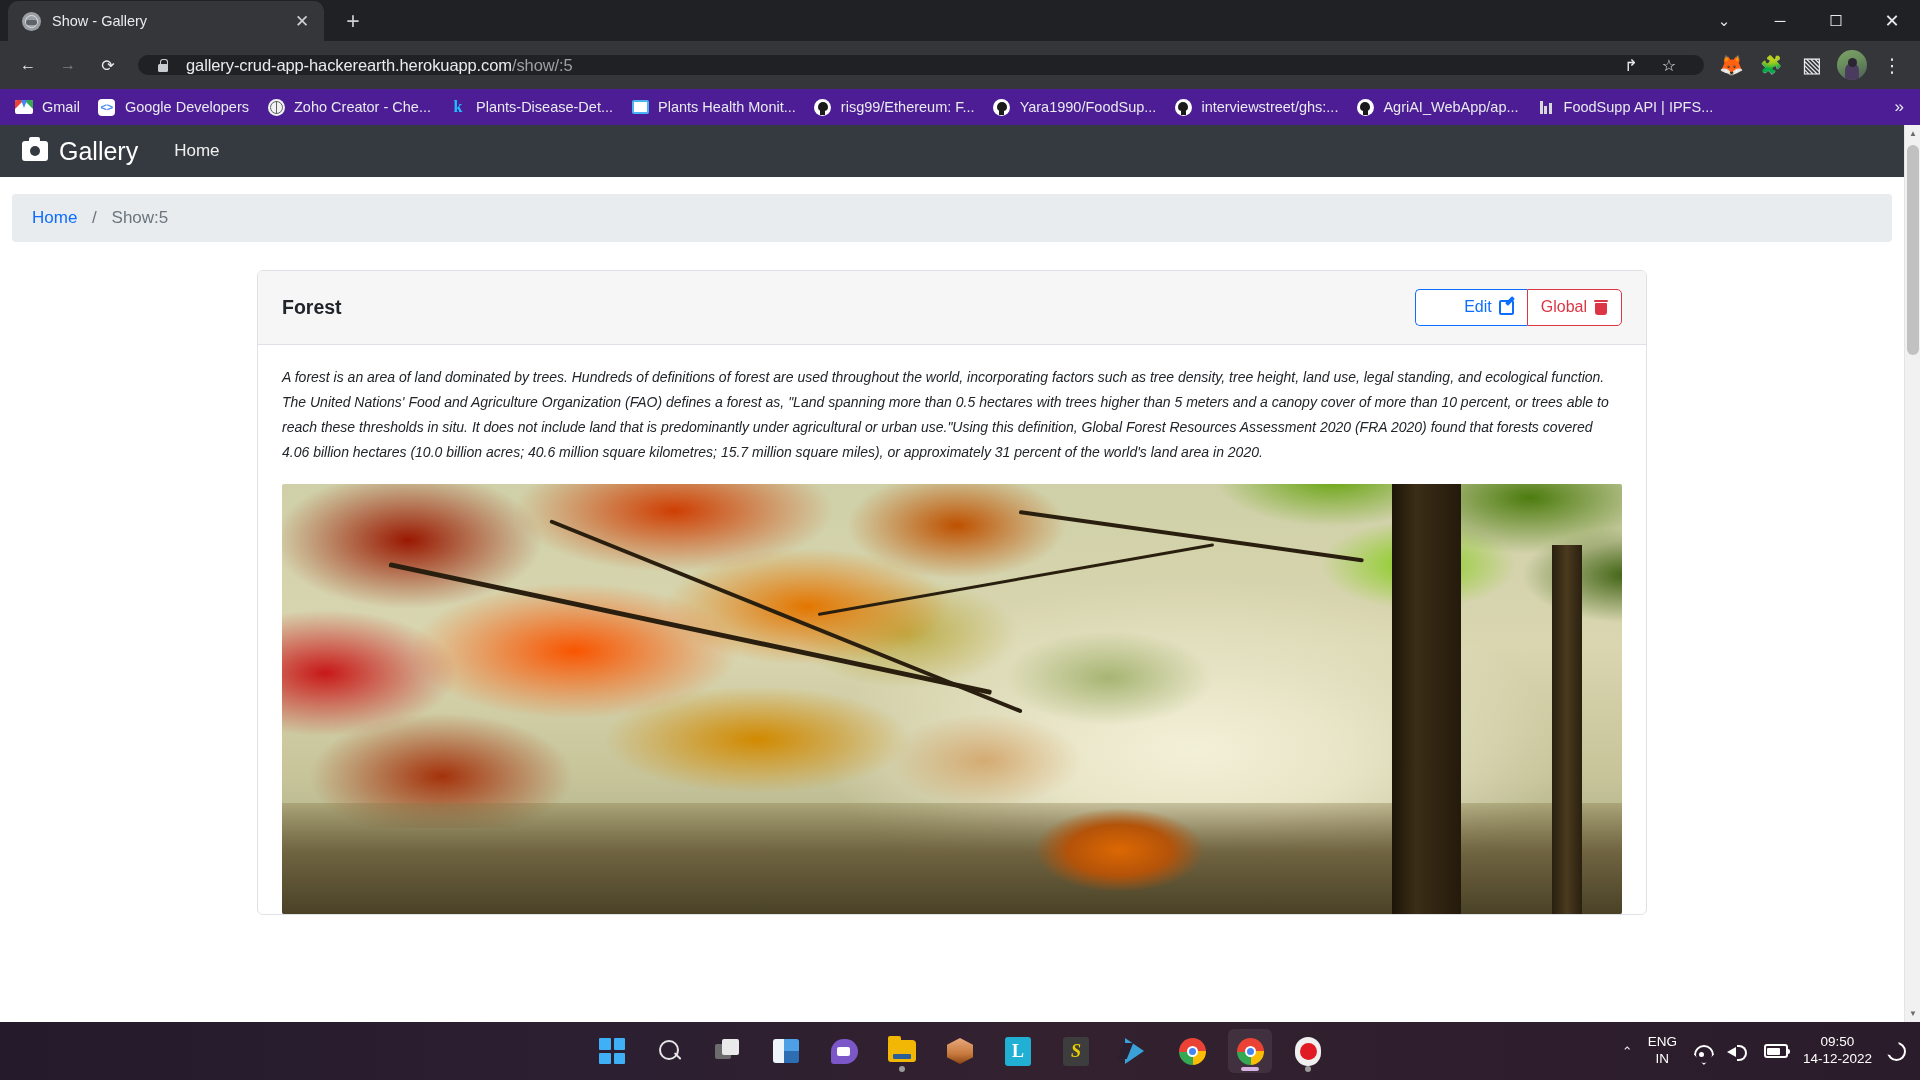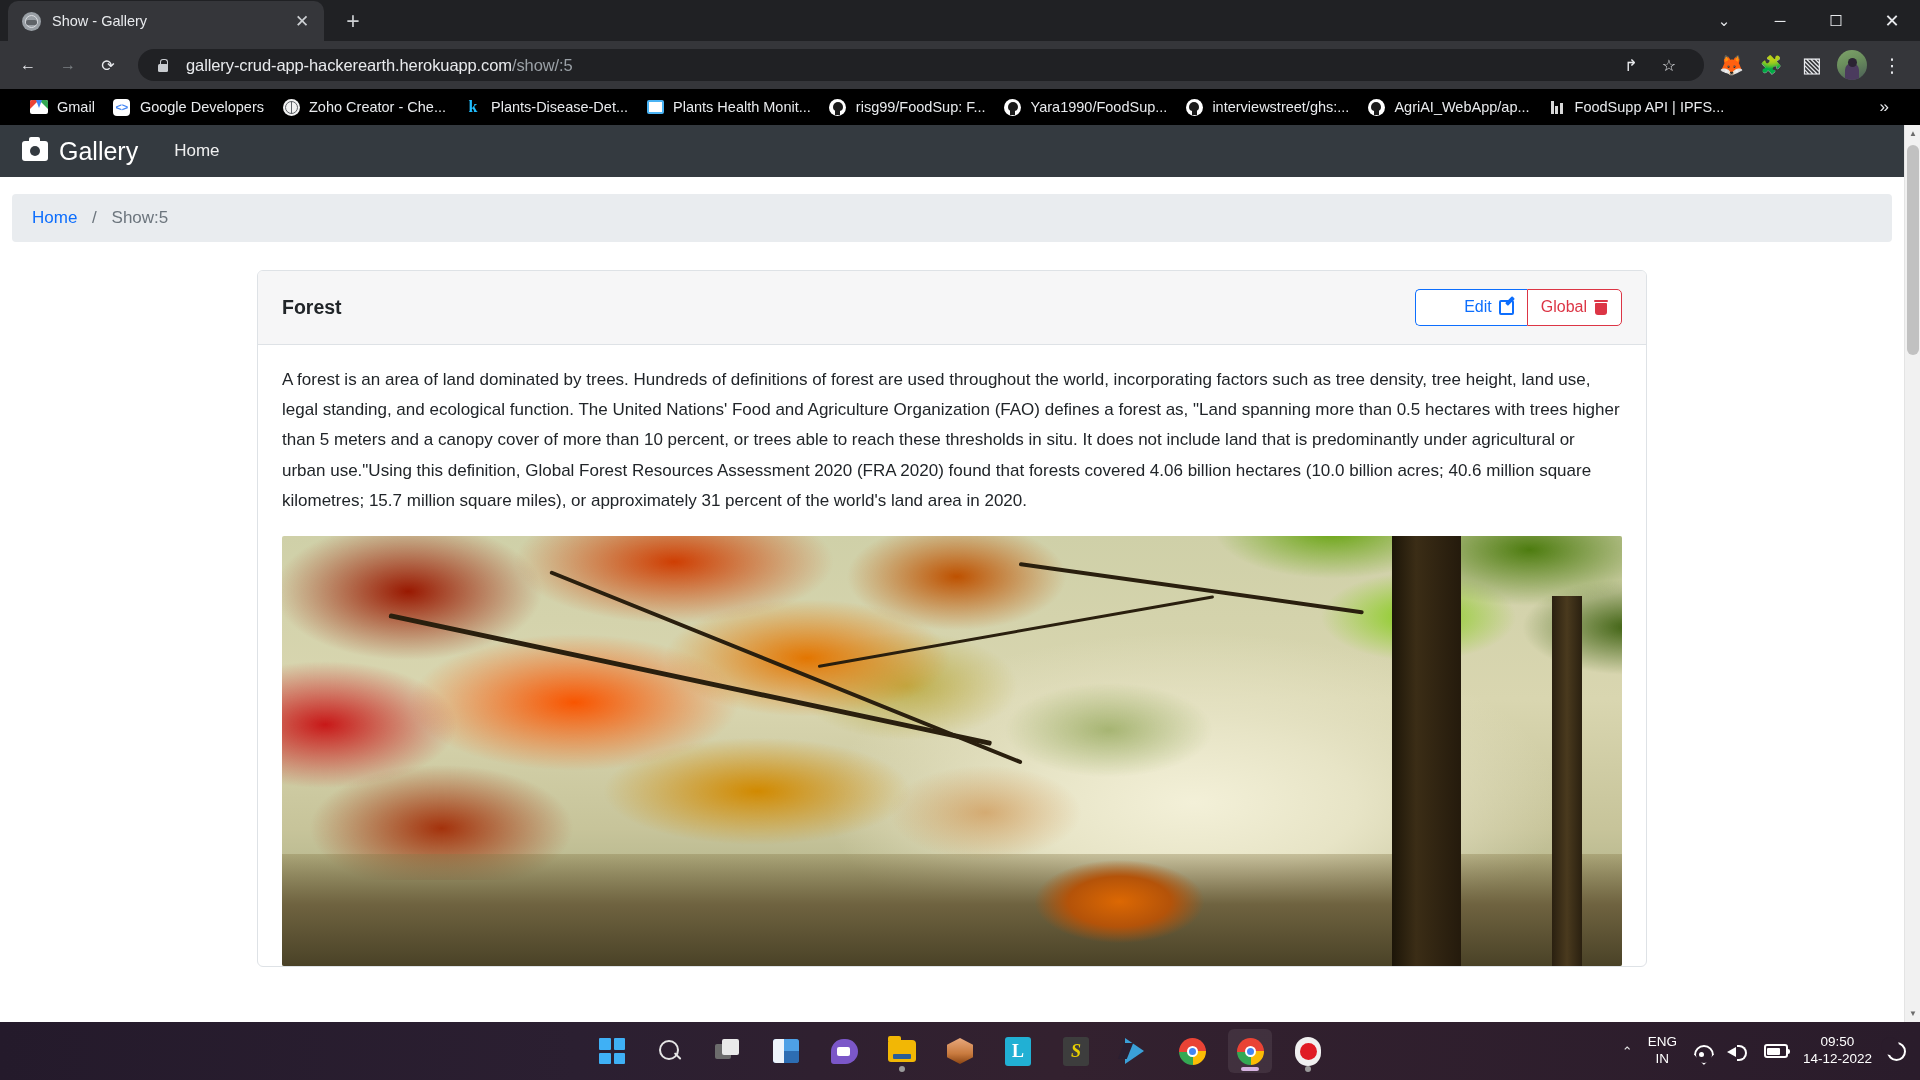--- a/index.html
+++ b/index.html
@@ -27,38 +27,38 @@
   .newtab { width: 34px; height: 34px; margin-left: 12px; margin-bottom: 3px; display: flex; align-items: center; justify-content: center; color: #cdd0d3; font-size: 23px; font-weight: 300; }
   .winctrl { position: absolute; right: 0; top: 0; height: 41px; display: flex; align-items: center; }
   .winctrl div { width: 56px; height: 41px; display: flex; align-items: center; justify-content: center; color: #e8eaed; font-size: 15px; }
   .winctrl .wc-close { font-size: 18px; }
 
   
   .navbar { height: 48px; background: #35363a; display: flex; align-items: center; padding: 0 8px; }
   .navbtn { width: 40px; height: 40px; display: flex; align-items: center; justify-content: center; color: #e8eaed; flex: 0 0 auto; }
   .navbtn.dim { color: #7c8084; }
   .omnibox {
-    flex: 1; height: 32px; background: #202124; border-radius: 18px; display: flex; align-items: center;
+    flex: 1; height: 20px; background: #202124; border-radius: 18px; display: flex; align-items: center;
     padding: 0 16px; margin: 0 8px 0 10px; min-width: 0;
   }
   .omni-lock { width: 18px; height: 18px; flex: 0 0 auto; position: relative; }
   .omni-lock::before { content: ""; position: absolute; left: 4px; top: 8px; width: 10px; height: 8px; background: #c9ccd0; border-radius: 1.5px; }
   .omni-lock::after { content: ""; position: absolute; left: 6px; top: 3px; width: 6px; height: 7px; border: 1.6px solid #c9ccd0; border-bottom: none; border-radius: 3px 3px 0 0; }
   .omni-url { color: #e8eaed; font-size: 16.5px; margin-left: 14px; white-space: nowrap; letter-spacing: -0.1px; }
   .omni-url .path { color: #9aa0a6; }
   .omni-right { display: flex; align-items: center; margin-left: auto; }
   .omni-right .navbtn { width: 38px; height: 38px; }
   .tb-icons { display: flex; align-items: center; }
   .tb-icons .navbtn { width: 40px; height: 40px; }
   .avatar { width: 30px; height: 30px; border-radius: 50%; margin: 0 5px; background: linear-gradient(160deg,#7ea36a 0%,#6b8f5d 40%,#4a5d57 100%); position: relative; overflow: hidden; flex: 0 0 auto; }
   .avatar::after { content: ""; position: absolute; left: 8px; top: 13px; width: 14px; height: 17px; background: #4b3b5e; border-radius: 7px 7px 0 0; }
   .avatar::before { content: ""; position: absolute; left: 11px; top: 8px; width: 9px; height: 9px; border-radius: 50%; background: #2b2433; z-index: 2; }
 
   
-  .bookmarks { height: 36px; background: #000000; display: flex; align-items: center; padding: 0 21px; color: #e8eaed; font-size: 14.5px; overflow: hidden; }
+  .bookmarks { height: 36px; background: #4c1d95; display: flex; align-items: center; padding: 0 6px; color: #e8eaed; font-size: 14.5px; overflow: hidden; }
   .bm { display: flex; align-items: center; padding: 4px 9px; border-radius: 4px; white-space: nowrap; flex: 0 0 auto; }
   .bm-ico { width: 18px; height: 18px; margin-right: 9px; flex: 0 0 auto; display: flex; align-items: center; justify-content: center; font-size: 13px; }
   .bm-label { max-width: 165px; overflow: hidden; text-overflow: ellipsis; }
   .bm-overflow { margin-left: auto; padding: 0 10px; color: #e8eaed; font-size: 17px; flex: 0 0 auto; }
 
   
   .ico-gmail { position: relative; width: 18px; height: 14px; background: #fff; border-radius: 2px; overflow: hidden; }
   .ico-gmail::before { content: ""; position: absolute; left: 0; top: 0; width: 0; height: 0; border-left: 9px solid #ea4335; border-right: 9px solid #34a853; border-bottom: 9px solid transparent; }
   .ico-gmail::after { content: ""; position: absolute; left: 6px; top: 0px; width: 0; height: 0; border-left: 3px solid transparent; border-right: 3px solid transparent; border-top: 8px solid #4285f4; }
   
@@ -115,21 +115,21 @@
   .btn-edit { color: #0d6efd; border-color: #0d6efd; border-radius: 5px 0 0 5px; border-right: none; padding-left: 48px; }
   .btn-del { color: #dc3545; border-color: #dc3545; border-radius: 0 5px 5px 0; }
   .i-pencil { width: 15px; height: 15px; position: relative; display: inline-block; }
   .i-pencil::before { content: ""; position: absolute; left: 0; bottom: 0; width: 11px; height: 11px; border: 2px solid #0d6efd; border-radius: 2px; }
   .i-pencil::after { content: ""; position: absolute; right: -1px; top: -1px; width: 10px; height: 4px; background: #0d6efd; transform: rotate(-45deg); border-radius: 1px; }
   .i-trash { width: 14px; height: 15px; position: relative; display: inline-block; }
   .i-trash::before { content: ""; position: absolute; left: 1px; top: 3px; width: 12px; height: 12px; background: #dc3545; border-radius: 1px 1px 3px 3px; }
   .i-trash::after { content: ""; position: absolute; left: 0; top: 0px; width: 14px; height: 2.5px; background: #dc3545; border-radius: 1px; }
 
   .card-body { padding: 20px 24px 0 24px; }
-  .article { font-size: 17px; line-height: 1.78; color: #212529; margin-bottom: 20px; }
+  .article { font-size: 14px; line-height: 1.78; color: #212529; margin-bottom: 20px; font-style: italic; }
   .photo { width: 100%; height: 430px; border-radius: 2px; position: relative; overflow: hidden; }
 
   
   .photo .sky { position: absolute; inset: 0;
     background:
       radial-gradient(ellipse 38% 55% at 68% 62%, #f3f0d8 0%, #e7e4c6 32%, rgba(214,208,160,0) 72%),
       linear-gradient(180deg, #cfd0a8 0%, #d9d6b0 38%, #c7c49a 68%, #9aa077 100%);
   }
   .photo .canopy-l { position: absolute; left: -3%; top: -6%; width: 62%; height: 86%;
     background:
@@ -299,21 +299,21 @@
     <div class="bm">
         <span class="bm-ico">
           <span class="ico-mon"></span>
         </span>
         <span class="bm-label">Plants Health Monit...</span>
       </div>
     <div class="bm">
         <span class="bm-ico">
           <span class="ico-gh"></span>
         </span>
-        <span class="bm-label">risg99/FoodSup: F...</span>
+        <span class="bm-label">risg99/Ethereum: F...</span>
       </div>
     <div class="bm">
         <span class="bm-ico">
           <span class="ico-gh"></span>
         </span>
         <span class="bm-label">Yara1990/FoodSup...</span>
       </div>
     <div class="bm">
         <span class="bm-ico">
           <span class="ico-gh"></span>

